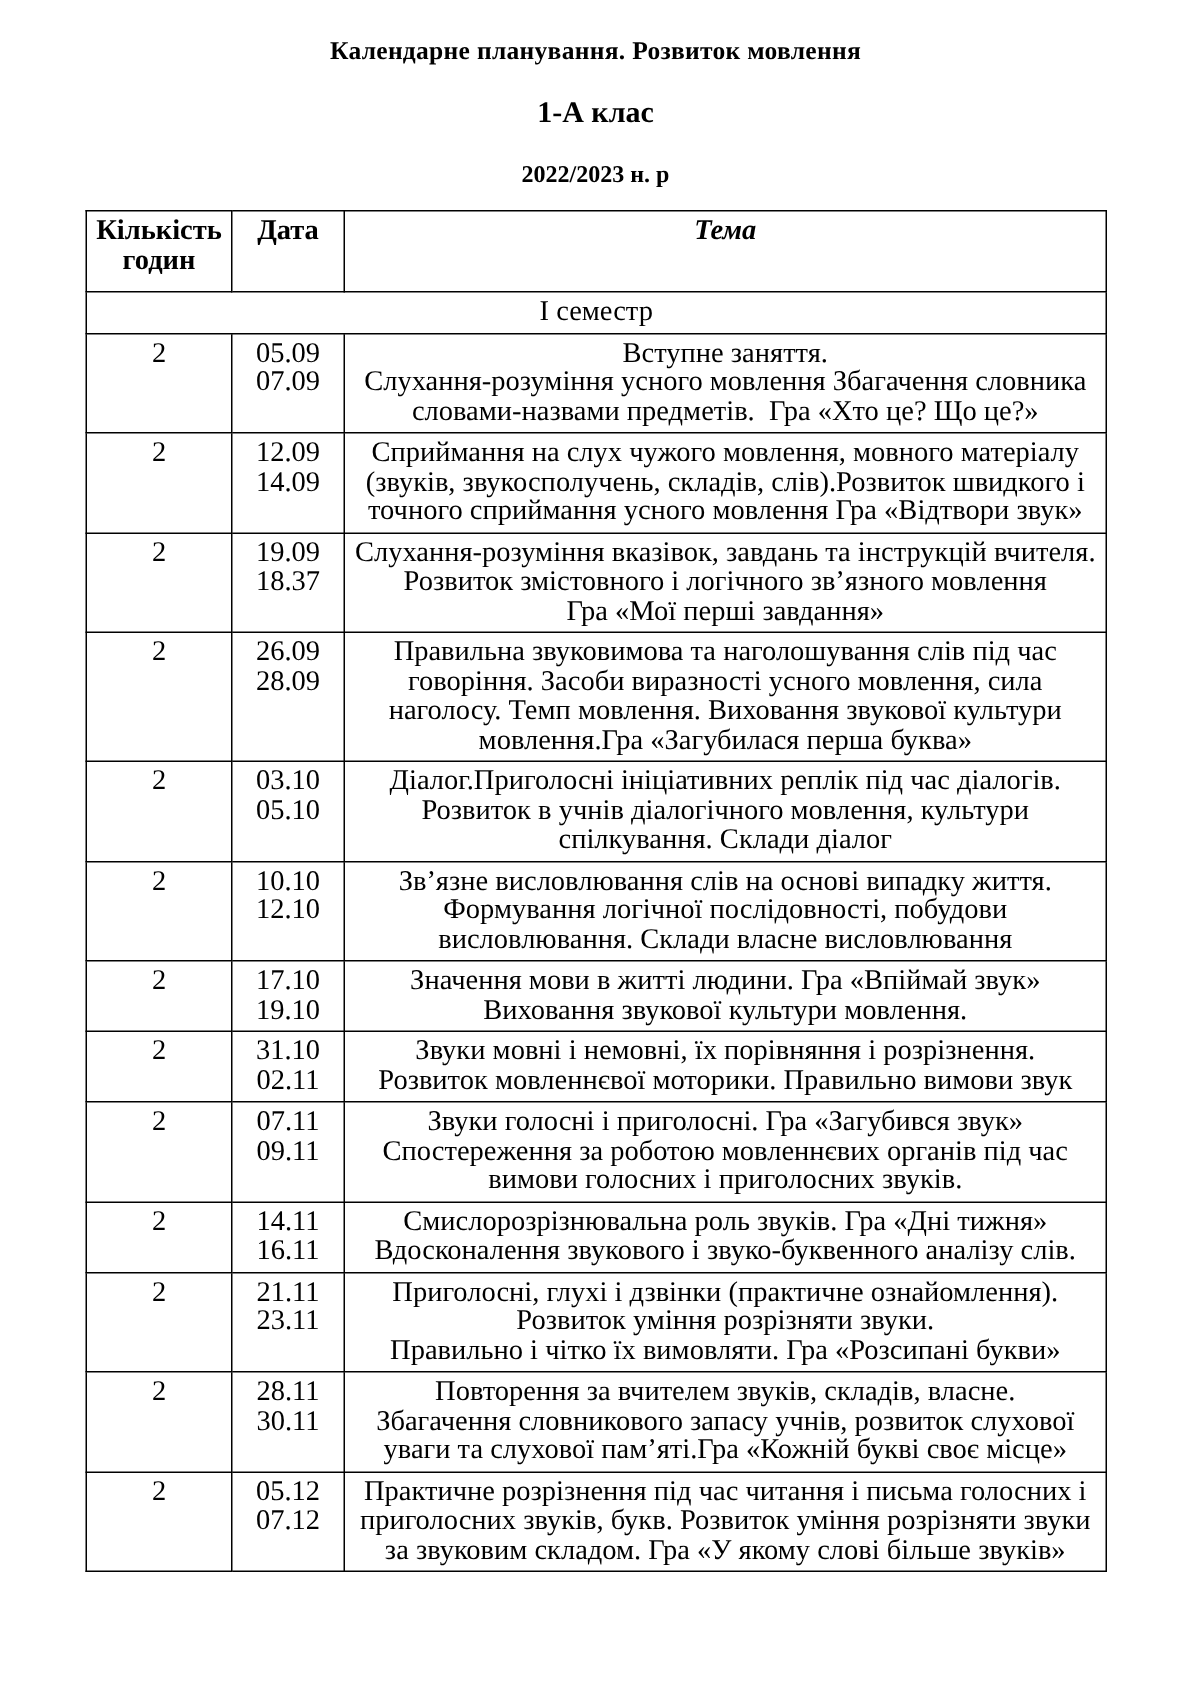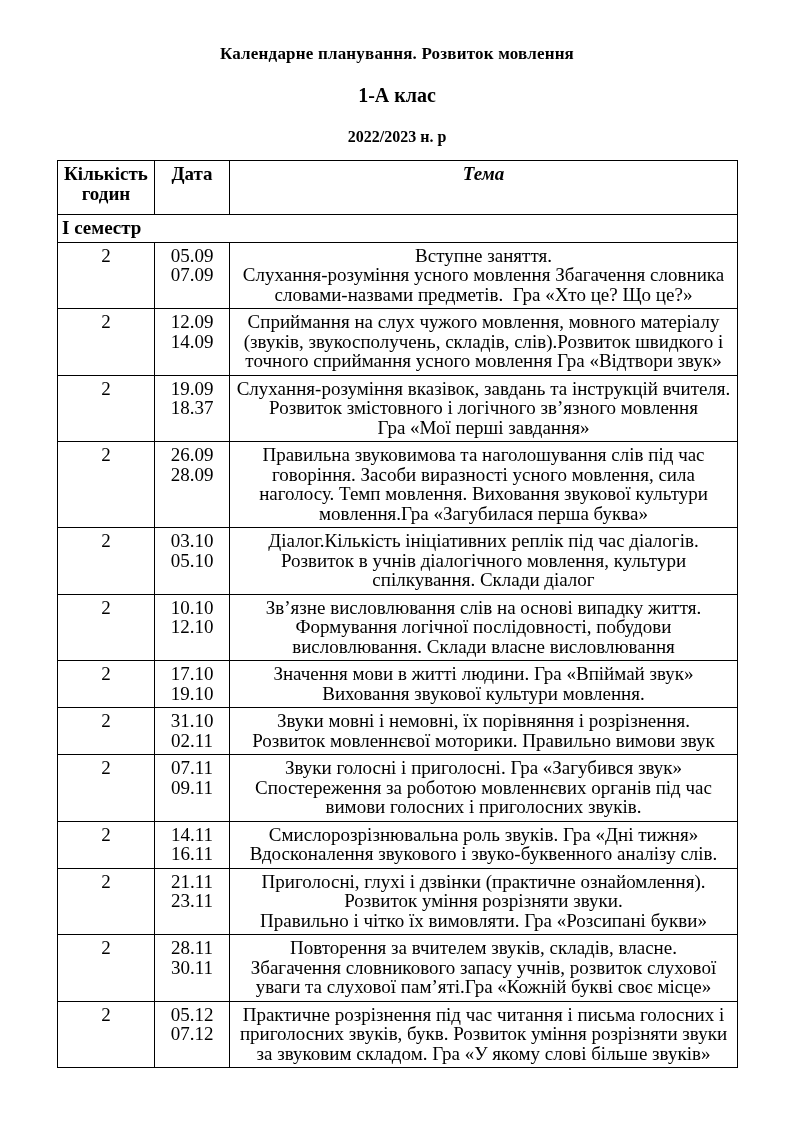--- a/index.html
+++ b/index.html
@@ -17,21 +17,21 @@
   }
   .page {
     width: 794px;
     height: 1123px;
     box-sizing: border-box;
     padding: 0;
     position: relative;
     overflow: hidden;
   }
   .titles {
-    padding-top: 44px;
+    padding-top: 24px;
   }
   .doc-title {
     text-align: center;
     font-weight: bold;
     font-size: 17px;
     line-height: 20px;
     letter-spacing: 0.2px;
     margin: 0 0 22px 0;
   }
   .doc-subtitle {
@@ -69,21 +69,22 @@
   }
   col.c-hours { width: 97px; }
   col.c-date  { width: 75px; }
   col.c-topic { width: 508px; }
 
   th.hdr-hours { padding-top: 6px; height: 46px; }
   th.hdr-date  { padding-top: 6px; }
   th.hdr-topic { padding-top: 6px; font-style: italic; }
 
   td.semester {
-    font-weight: bold;
+    text-align: center;
+    font-weight: normal;
     padding-top: 2px;
     padding-bottom: 3px;
   }
   td.hours {
     text-align: center;
   }
   td.date {
     text-align: center;
     white-space: pre-line;
     margin-top: 28px;
@@ -164,21 +165,21 @@
             <span class="ln">говоріння. Засоби виразності усного мовлення, сила</span>
             <span class="ln">наголосу. Темп мовлення. Виховання звукової культури</span>
             <span class="ln">мовлення.Гра «Загубилася перша буква»</span>
           </td>
         </tr>
         <tr>
           <td class="hours">2</td>
           <td class="date">03.10
 05.10</td>
           <td class="topic">
-            <span class="ln">Діалог.Кількість ініціативних реплік під час діалогів.</span>
+            <span class="ln">Діалог.Приголосні ініціативних реплік під час діалогів.</span>
             <span class="ln">Розвиток в учнів діалогічного мовлення, культури</span>
             <span class="ln">спілкування. Склади діалог</span>
           </td>
         </tr>
         <tr>
           <td class="hours">2</td>
           <td class="date">10.10
 12.10</td>
           <td class="topic">
             <span class="ln">Зв’язне висловлювання слів на основі випадку життя.</span>

